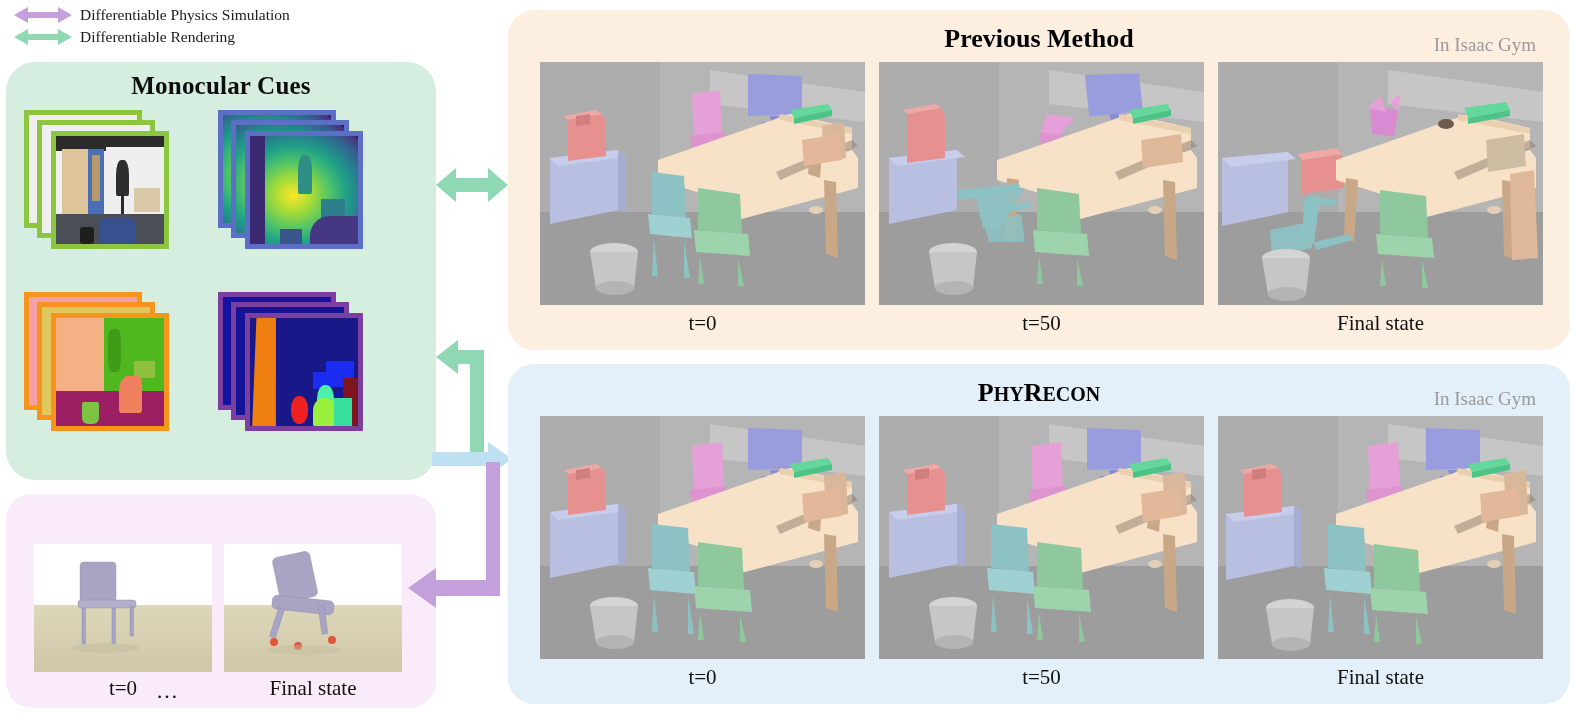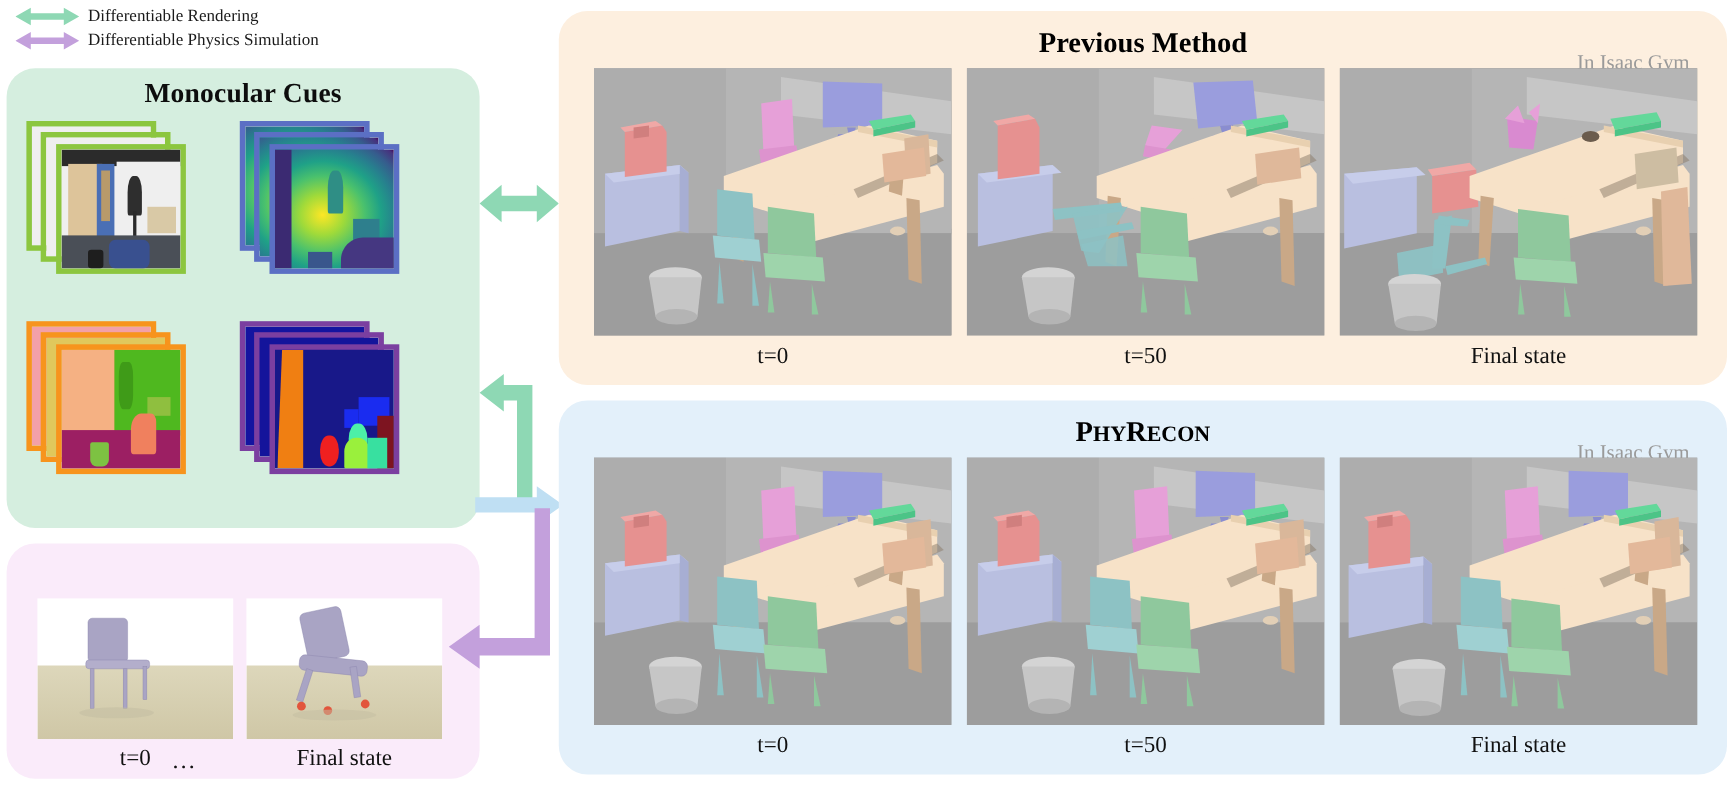--- a/index.html
+++ b/index.html
@@ -7,33 +7,33 @@
        font-family:"Liberation Serif",serif;}
 
   
   #legend{position:absolute;left:14px;top:4px;width:420px;}
   .legend-row{display:flex;align-items:center;height:22px;}
   .legend-arrow{width:58px;height:20px;flex:0 0 58px;}
   .legend-label{font-size:15.5px;color:#1a1a1a;margin-left:8px;white-space:nowrap;}
 
   
   .panel{position:absolute;border-radius:26px;}
-  #cues-panel{left:6px;top:62px;width:430px;height:418px;background:#d5eedf;}
+  #cues-panel{left:6px;top:62px;width:430px;height:418px;background:#d5eedf;border-radius:29px;}
   #sim-panel{left:6px;top:494px;width:430px;height:214px;background:#faebfa;}
   #prev-panel{left:508px;top:10px;width:1062px;height:340px;background:#fdefdf;}
   #phy-panel{left:508px;top:364px;width:1062px;height:340px;background:#e3f0fa;}
 
   .panel-title{position:absolute;width:100%;text-align:center;font-weight:bold;
                color:#0d0d0d;letter-spacing:.2px;}
   #cues-title{top:10px;font-size:25px;}
   #sim-title{top:8px;font-size:23px;}
 
   .method-title{position:absolute;left:0;width:100%;top:14px;text-align:center;
                 font-weight:bold;font-size:26px;color:#000000;}
-  .gym-tag{position:absolute;right:34px;top:37px;font-size:19px;color:#9a9a9a;margin-left:32px;}
+  .gym-tag{position:absolute;right:34px;top:24px;font-size:19px;color:#9a9a9a;margin-left:32px;}
 
   
   .sc{font-size:26px;}
   .sc .lg{font-size:26px;}
   .sc .sm{font-size:20px;}
 
   
   .frames{position:absolute;left:32px;top:52px;display:flex;gap:14px;}
   .frame-col{width:325px;}
   .scene{width:325px;height:243px;position:relative;overflow:hidden;background:#9b9b9b;}
@@ -67,29 +67,29 @@
 
   
   svg.arrow{position:absolute;overflow:visible;}
 </style>
 </head>
 <body>
 
 <div id="legend">
   <div class="legend-row">
     <svg class="legend-arrow" viewBox="0 0 58 20">
+      <polygon points="0,10 14,2 14,7 44,7 44,2 58,10 44,18 44,13 14,13 14,18" fill="#c3a0dc"></polygon>
+    </svg>
+    <span class="legend-label">Differentiable Physics Simulation</span>
+  </div>
+  <div class="legend-row">
+    <svg class="legend-arrow" viewBox="0 0 58 20">
       <polygon points="0,10 14,2 14,7 44,7 44,2 58,10 44,18 44,13 14,13 14,18" fill="#8ed8b4"></polygon>
     </svg>
     <span class="legend-label">Differentiable Rendering</span>
-  </div>
-  <div class="legend-row">
-    <svg class="legend-arrow" viewBox="0 0 58 20">
-      <polygon points="0,10 14,2 14,7 44,7 44,2 58,10 44,18 44,13 14,13 14,18" fill="#c3a0dc"></polygon>
-    </svg>
-    <span class="legend-label">Differentiable Physics Simulation</span>
   </div>
 </div>
 
 <div class="panel" id="cues-panel">
   <div class="panel-title" id="cues-title">Monocular Cues</div>
 
   <div class="stack" style="left:18px;top:48px;">
     <div class="sheet s1" style="border-color:#8cc63f;">
         <div class="rgb-inner"></div>
       </div>

